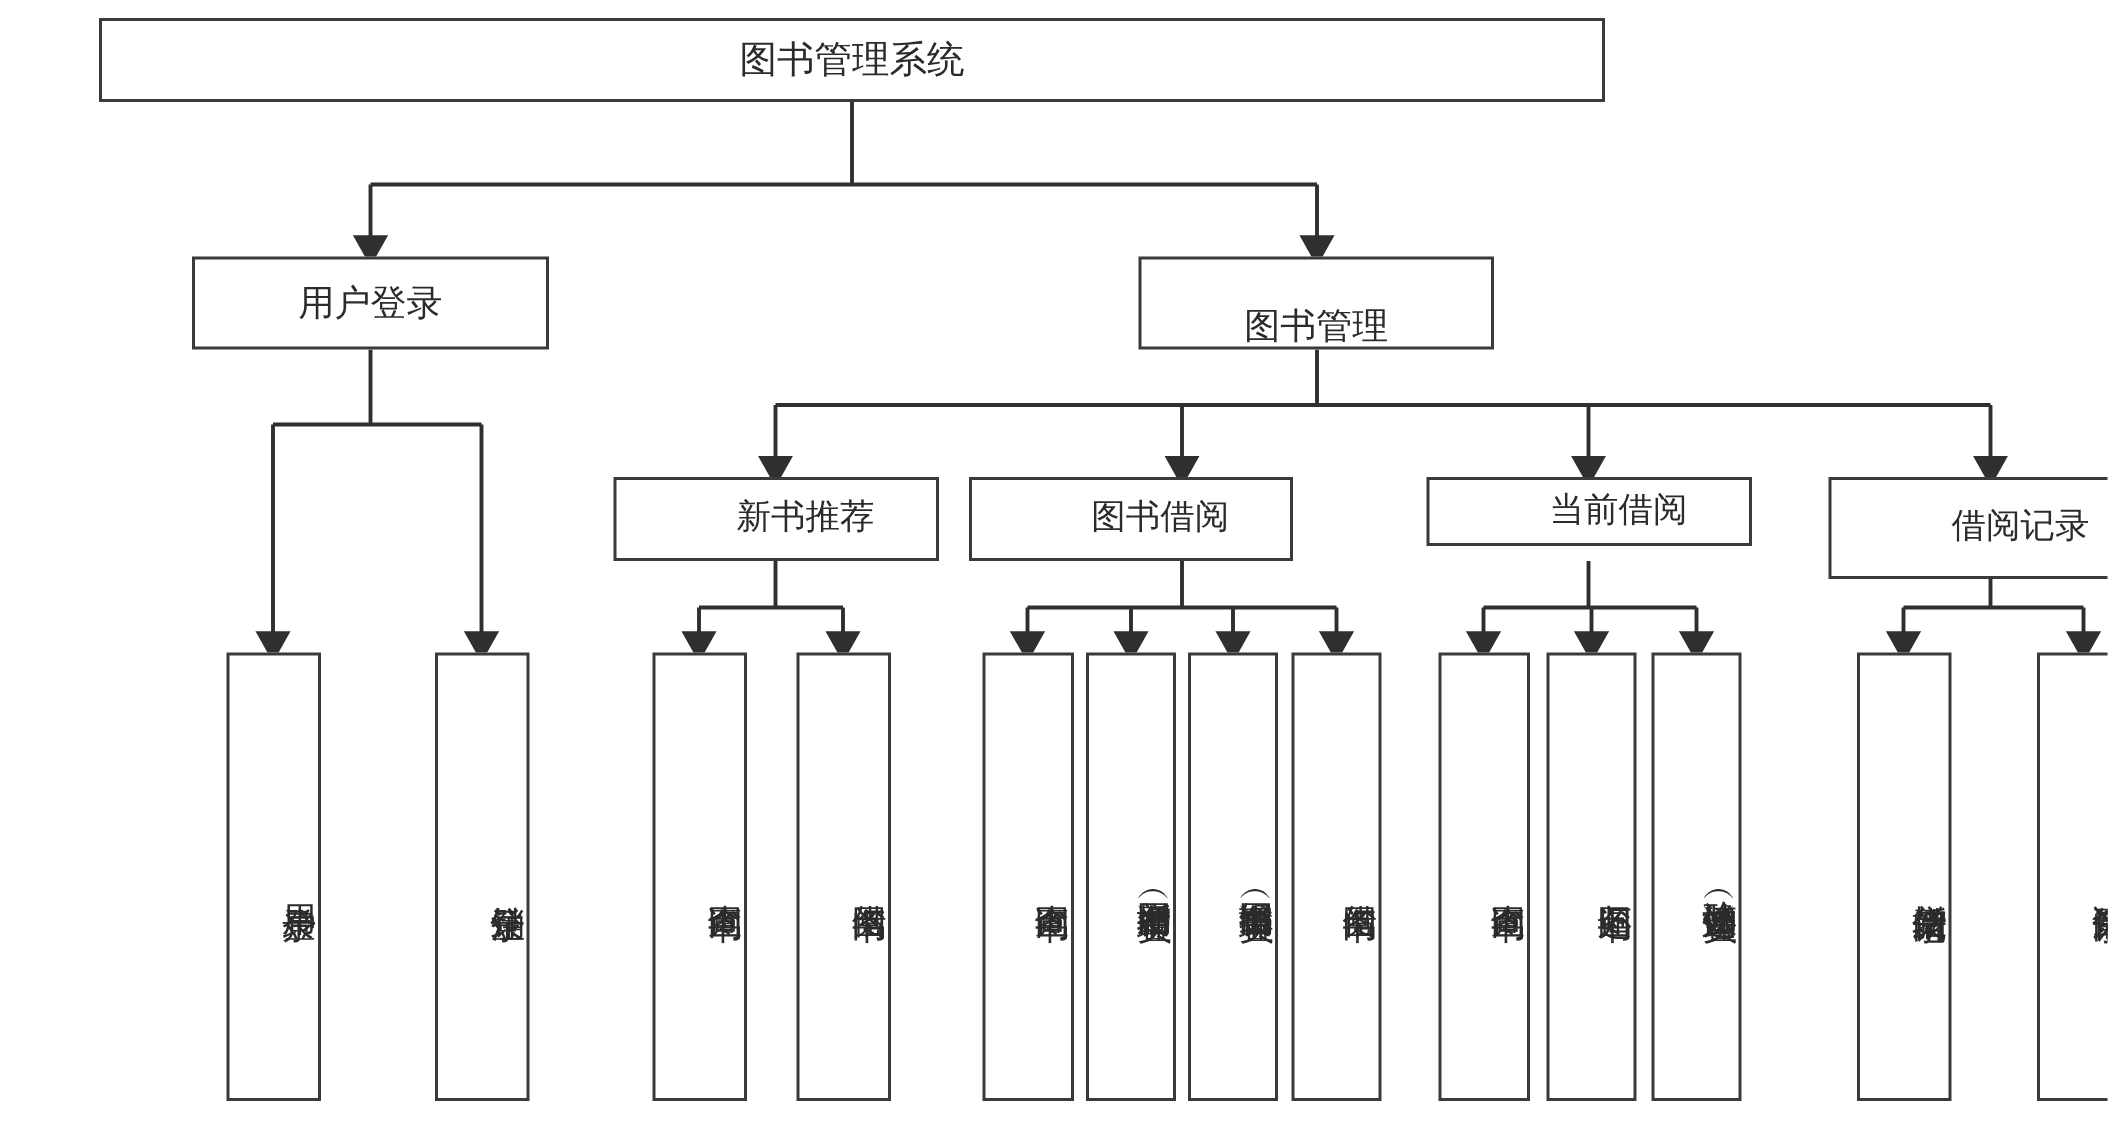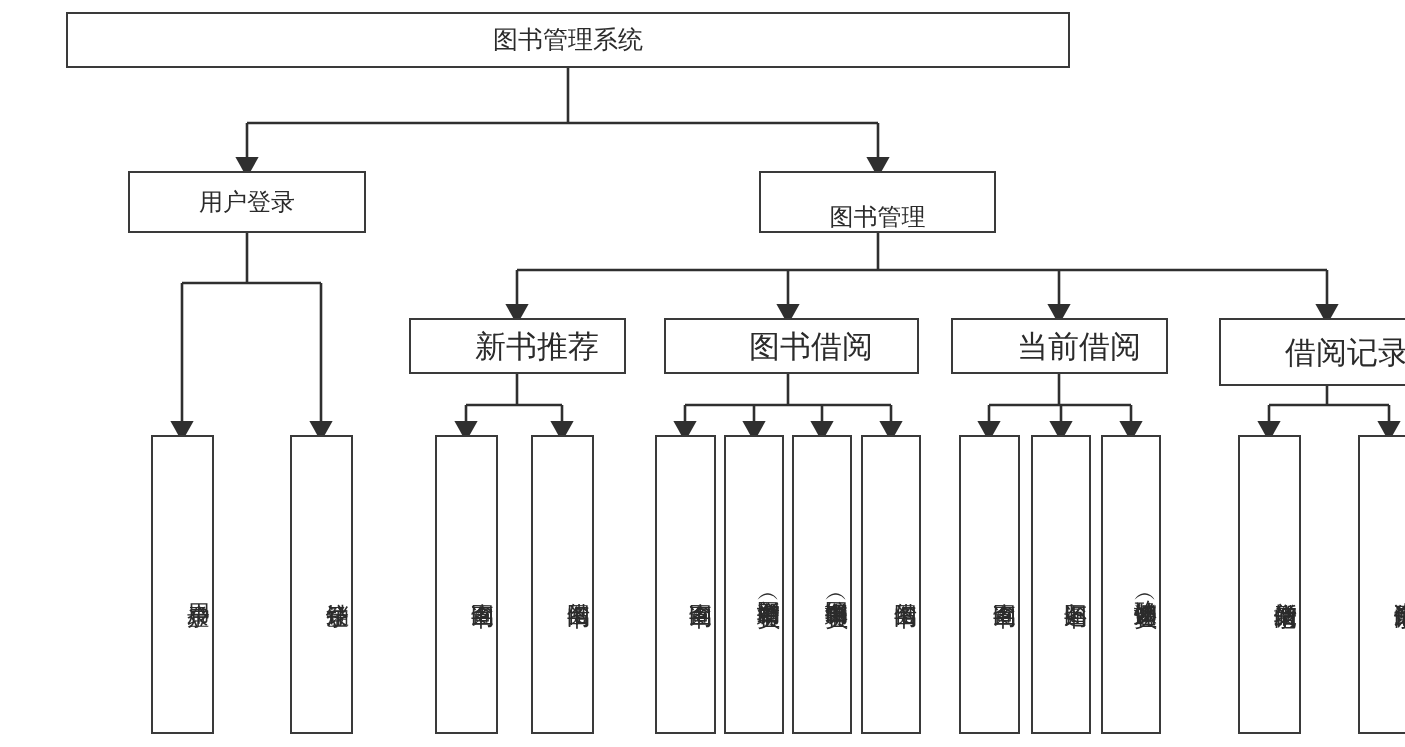--- a/index.html
+++ b/index.html
@@ -39,21 +39,21 @@
     line-height: 1.18;
     text-align: center;
   }
   .node.root {
     font-size: 25px;
   }
   .node.tier2 {
     font-size: 24px;
   }
   .node.tier3 {
-    font-size: 31px;
+    font-size: 23px;
     padding-left: 39px;
   }
   .node.leaf {
     font-size: 23px;
     writing-mode: vertical-rl;
     text-orientation: upright;
     padding: 14px 0 10px 0;
     align-items: flex-start;
     justify-content: center;
     letter-spacing: 1px;
@@ -138,24 +138,24 @@
   <div class="node tier2" style="left:80px; top:171px; width:238px; height:62px;">
     <span class="lbl">用户登录</span>
   </div>
   <div class="node tier2" style="left:711px; top:171px; width:237px; height:62px;align-items:flex-end;">
     <span class="lbl">图书管理</span>
   </div>
 
   <div class="node tier3" style="left:361px; top:318px; width:217px; height:56px;">
     <span class="lbl">新书推荐</span>
   </div>
-  <div class="node tier3" style="left:616px; top:318px; width:255px; height:56px;">
+  <div class="node tier3" style="left:598px; top:318px; width:216px; height:56px;">
     <span class="lbl">图书借阅</span>
   </div>
-  <div class="node tier3" style="left:903px; top:318px; width:217px; height:56px;">
+  <div class="node tier3" style="left:903px; top:318px; width:217px; height:46px;">
     <span class="lbl">当前借阅</span>
   </div>
   <div class="node tier3" style="left:1171px; top:318px; width:217px; height:68px;">
     <span class="lbl">借阅记录</span>
   </div>
 
   <div class="node leaf" style="left:103px; top:435px; width:63px; height:299px;">
     <span class="lbl">用户登录</span>
   </div>
   <div class="node leaf" style="left:242px; top:435px; width:63px; height:299px;">

